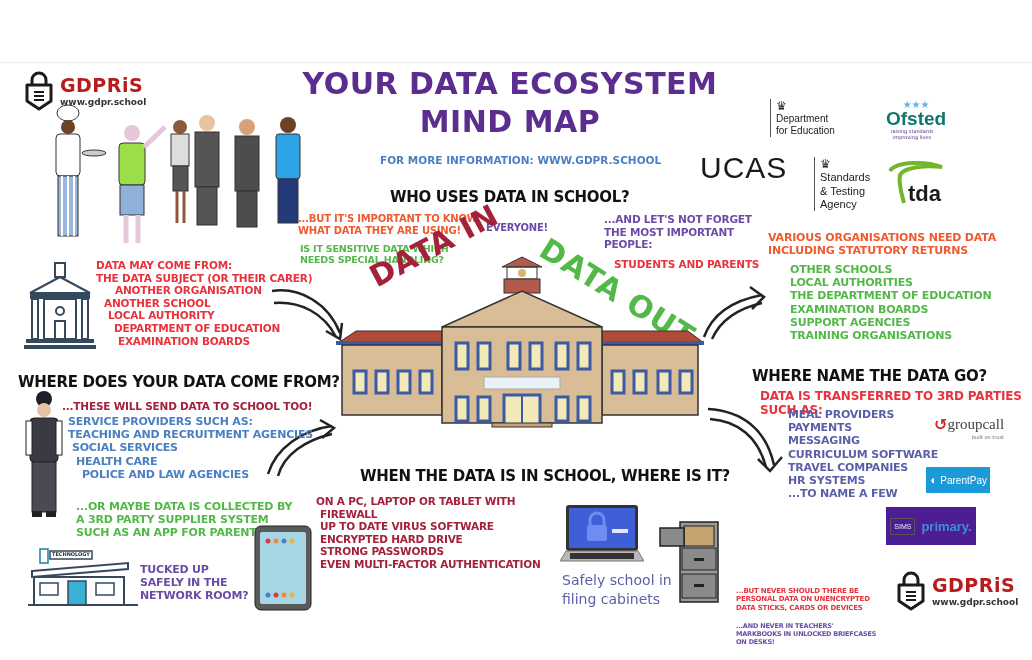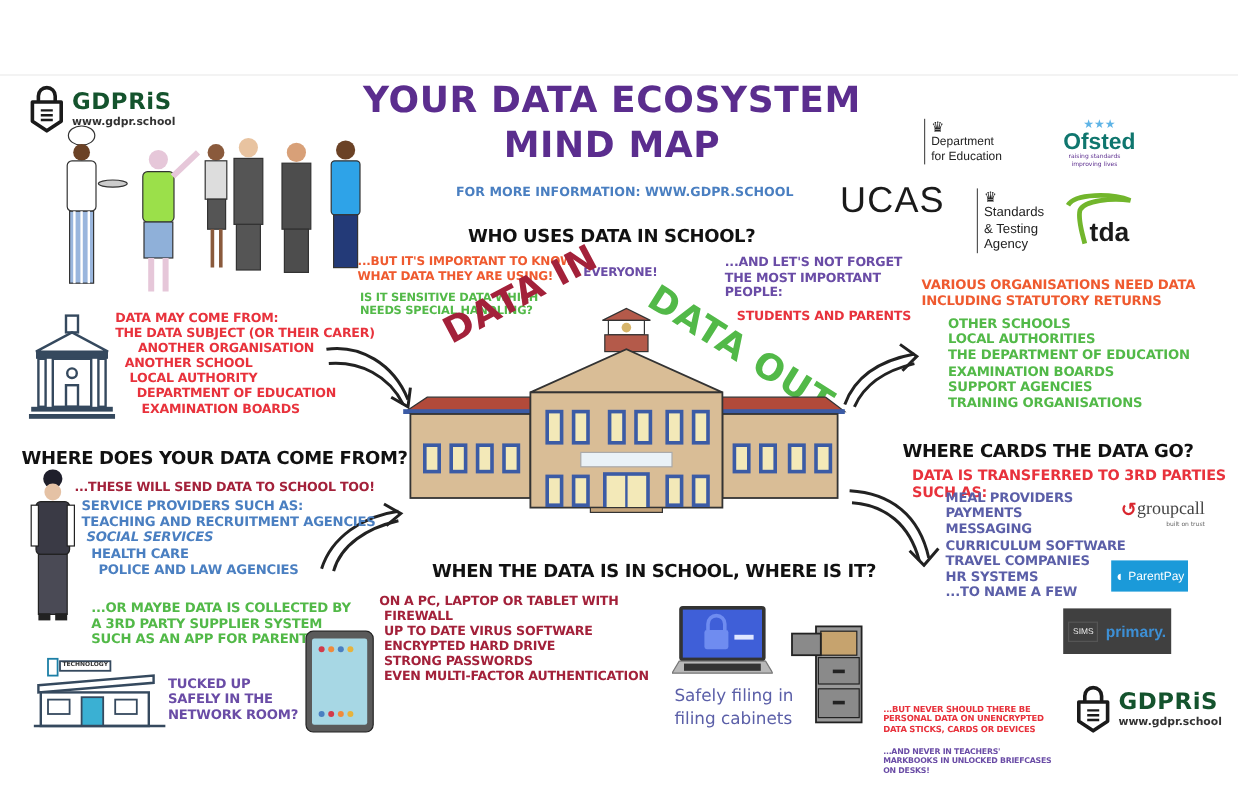--- a/index.html
+++ b/index.html
@@ -13,21 +13,21 @@
   .heading { color: #111; font-size: 15px; font-weight: bold; letter-spacing: -0.3px; }
   .red { color: #e8323c; }
   .darkred { color: #a3213a; }
   .orange { color: #ef5a2f; }
   .green { color: #52b948; }
   .purple { color: #6a4ca6; }
   .blue { color: #4a7fc1; }
   .slate { color: #5b5fa8; }
   .lines div { white-space: nowrap; }
   .logo-gdpr { display: flex; align-items: center; gap: 6px; }
-  .logo-gdpr .name { font-weight: bold; font-size: 19px; color: #14532d; letter-spacing: 0.5px; line-height: 1; }
+  .logo-gdpr .name { font-weight: bold; font-size: 19px; color: #b91c1c; letter-spacing: 0.5px; line-height: 1; }
   .logo-gdpr .url { font-size: 9px; color: #333; font-weight: bold; margin-top: 2px; }
   .gov-logo { display: flex; gap: 5px; font-family: "Liberation Sans", sans-serif; font-size: 10px; color: #222; line-height: 1.2; }
   .gov-logo .bar { width: 1px; background: #555; }
   .gov-logo .crest { font-size: 12px; }
   .big-label { font-weight: bold; font-size: 30px; letter-spacing: 1px; }
   .badge { display: flex; align-items: center; justify-content: center; font-family: "Liberation Sans", sans-serif; }
 </style>
 </head>
 <body>
 
@@ -237,21 +237,21 @@
   </div>
   <div class="abs hand green lines" style="left:790px; top:200px; font-size:11px;">
     <div>OTHER SCHOOLS</div>
     <div>LOCAL AUTHORITIES</div>
     <div>THE DEPARTMENT OF EDUCATION</div>
     <div>EXAMINATION BOARDS</div>
     <div>SUPPORT AGENCIES</div>
     <div>TRAINING ORGANISATIONS</div>
   </div>
 
-  <div class="abs heading" style="left:752px; top:304px;">WHERE CARDS THE DATA GO?</div>
+  <div class="abs heading" style="left:752px; top:304px;">WHERE NAME THE DATA GO?</div>
   <div class="abs hand red" style="left:760px; top:326px; font-size:12px;">DATA IS TRANSFERRED TO 3RD PARTIES SUCH AS:</div>
   <div class="abs hand slate lines" style="left:788px; top:345px; font-size:11px;">
     <div>MEAL PROVIDERS</div>
     <div>PAYMENTS</div>
     <div>MESSAGING</div>
     <div>CURRICULUM SOFTWARE</div>
     <div>TRAVEL COMPANIES</div>
     <div>HR SYSTEMS</div>
     <div>...TO NAME A FEW</div>
   </div>
@@ -262,41 +262,41 @@
       <span style="font-family:'Liberation Serif',serif; font-size:15px; color:#444;">groupcall</span>
     </div>
     <div style="font-size:5px; color:#666;">built on trust</div>
   </div>
 
   <div class="abs badge" style="left:926px; top:404px; width:64px; height:26px; background:#1b9ad9; color:#fff; gap:4px; font-size:10px;">
     <span style="font-size:12px;">◖</span>
     <span>ParentPay</span>
   </div>
 
-  <div class="abs badge" style="left:886px; top:444px; width:90px; height:38px; background:#404040; gap:6px;">
+  <div class="abs badge" style="left:886px; top:444px; width:90px; height:38px; background:#4c1d95; gap:6px;">
     <span style="border:1px solid #555; color:#eee; font-size:7px; padding:4px 3px;">SIMS</span>
     <span style="color:#3d8fd4; font-size:13px; font-weight:bold;">primary.</span>
   </div>
 
   <svg class="abs" style="left:20px; top:328px;" width="48" height="132" viewBox="0 0 48 132">
     <ellipse cx="24" cy="8" rx="8" ry="8" fill="#1f1f2b"></ellipse>
     <circle cx="24" cy="19" r="7" fill="#e5c2a5"></circle>
     <rect x="10" y="27" width="28" height="44" rx="4" fill="#3a3a45" stroke="#222"></rect>
     <rect x="12" y="71" width="24" height="50" fill="#4a4a55" stroke="#222"></rect>
     <rect x="6" y="30" width="6" height="34" fill="#fff" stroke="#222"></rect>
     <rect x="36" y="30" width="6" height="34" fill="#fff" stroke="#222"></rect>
     <rect x="12" y="120" width="10" height="6" fill="#222"></rect>
     <rect x="26" y="120" width="10" height="6" fill="#222"></rect>
   </svg>
 
   <div class="abs hand darkred" style="left:62px; top:337px; font-size:10.5px;">...THESE WILL SEND DATA TO SCHOOL TOO!</div>
   <div class="abs hand blue lines" style="left:68px; top:352px; font-size:11px;">
     <div>SERVICE PROVIDERS SUCH AS:</div>
     <div>TEACHING AND RECRUITMENT AGENCIES</div>
-    <div style="padding-left:4px;font-style:italic;">SOCIAL SERVICES</div>
+    <div style="padding-left:4px;">SOCIAL SERVICES</div>
     <div style="padding-left:8px;">HEALTH CARE</div>
     <div style="padding-left:14px;">POLICE AND LAW AGENCIES</div>
   </div>
   <div class="abs hand green" style="left:76px; top:437px; font-size:11px;">
     <div>...OR MAYBE DATA IS COLLECTED BY</div>
     <div>A 3RD PARTY SUPPLIER SYSTEM</div>
     <div>SUCH AS AN APP FOR PARENTS</div>
   </div>
 
   <div class="abs heading" style="left:360px; top:404px;">WHEN THE DATA IS IN SCHOOL, WHERE IS IT?</div>
@@ -345,21 +345,21 @@
   <svg class="abs" style="left:560px; top:440px;" width="84" height="64" viewBox="0 0 84 64">
     <rect x="6" y="2" width="72" height="46" rx="3" fill="#333"></rect>
     <rect x="9" y="5" width="66" height="40" fill="#3f5fd8"></rect>
     <path d="M30 22 V17 a7 7 0 0 1 14 0 V22" fill="none" stroke="#6f8cf0" stroke-width="3"></path>
     <rect x="27" y="22" width="20" height="16" rx="2" fill="#6f8cf0"></rect>
     <rect x="52" y="26" width="16" height="4" fill="#dfe6ff"></rect>
     <polygon points="0,58 84,58 78,48 6,48" fill="#b8b8b8" stroke="#777"></polygon>
     <rect x="10" y="50" width="64" height="6" fill="#333"></rect>
   </svg>
   <div class="abs slate" style="left:562px; top:508px; font-size:14px; font-family:'DejaVu Sans',sans-serif; line-height:1.35;">
-    <div>Safely filing in</div>
+    <div>Safely school in</div>
     <div>filing cabinets</div>
   </div>
 
   <svg class="abs" style="left:656px; top:455px;" width="66" height="88" viewBox="0 0 66 88">
     <rect x="24" y="4" width="38" height="80" fill="#9a9a9a" stroke="#222" stroke-width="1.5"></rect>
     <rect x="28" y="8" width="30" height="20" fill="#c6a36e" stroke="#222"></rect>
     <rect x="4" y="10" width="24" height="18" fill="#8a8a8a" stroke="#222" stroke-width="1.5"></rect>
     <rect x="26" y="30" width="34" height="22" fill="#8a8a8a" stroke="#222"></rect>
     <rect x="26" y="56" width="34" height="24" fill="#8a8a8a" stroke="#222"></rect>
     <rect x="38" y="40" width="10" height="3" fill="#222"></rect>

